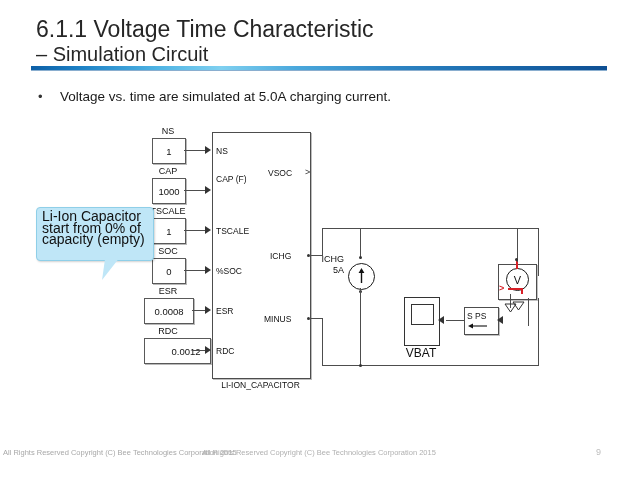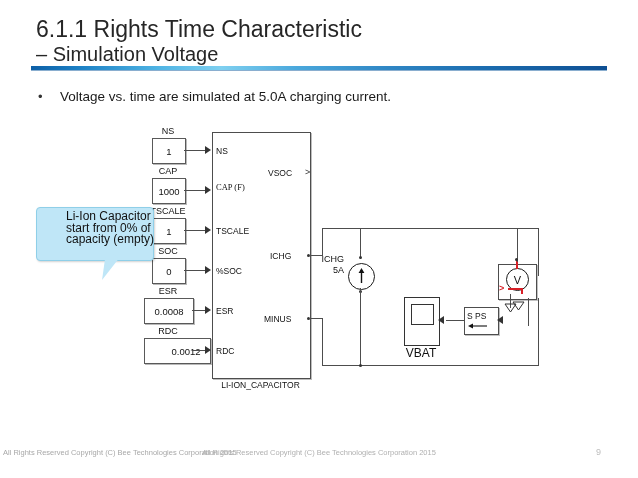--- a/index.html
+++ b/index.html
@@ -78,40 +78,40 @@
   .vcirc{position:absolute;width:21px;height:21px;border:1.6px solid #1a1a1a;border-radius:50%;background:#fff;
     display:flex;align-items:center;justify-content:center;font-size:11px;color:#111;}
   .redseg{position:absolute;background:#d81f26;}
   .redgt{position:absolute;font-size:9px;color:#d81f26;line-height:8px;font-weight:bold;}
 
   
   .callout{position:absolute;left:36px;top:207px;width:116px;height:52px;
     background:#bfe6f7;border:1px solid #8fcfe8;border-radius:4px;
     box-shadow:1px 1px 2px rgba(0,0,0,.18);}
   .callout-txt{position:absolute;left:42px;top:211px;width:108px;
-    font-size:12px;color:#111;line-height:11.5px;margin-left:24px;}
+    font-size:14px;color:#111;line-height:11.5px;}
   .callout-tail{position:absolute;left:104px;top:252px;width:0;height:0;
     border-left:14px solid #bfe6f7;border-top:5px solid transparent;border-bottom:24px solid transparent;
     transform:rotate(8deg);}
 
   
   .footer{position:absolute;left:0;top:448px;width:638px;text-align:center;
     font-size:7.5px;color:#b0b0b0;white-space:nowrap;}
   .footer span{position:relative;}
   .footer .dup{position:absolute;left:3px;top:0;color:#a8a8a8;}
   .pageno{position:absolute;left:596px;top:447px;font-size:9px;color:#bdbdbd;}
 </style>
 </head>
 <body>
 
 <div class="slide">
 
   <div class="title-wrap">
-    <div class="title-l1">6.1.1 Rights Time Characteristic</div>
-    <div class="title-l2">– Simulation Voltage</div>
+    <div class="title-l1">6.1.1 Voltage Time Characteristic</div>
+    <div class="title-l2">– Simulation Circuit</div>
   </div>
   <div class="rule"></div>
   <div class="rule-thin"></div>
 
 
   <div class="bullet-row">
     <div class="bullet-dot">•</div>
     <div class="bullet-txt">Voltage vs. time are simulated at 5.0A charging current.</div>
   </div>
 
@@ -144,21 +144,21 @@
 
     <div class="plabel" style="left:146px;top:208px;width:44px;">RDC</div>
     <div class="pbox" style="left:144px;top:220px;width:48px;height:24px;padding-left:17px;">0.0012</div>
     <div class="wire wh" style="left:192px;top:232px;width:16px;"></div>
     <div class="arrowhead" style="left:205px;top:228px;"></div>
 
     <div class="bigblock"></div>
     <div class="blocklabel">LI-ION_CAPACITOR</div>
 
     <div class="pin pin-in" style="top:28px;">NS</div>
-    <div class="pin pin-in" style="top:64px;font-family:Liberation Serif, serif;">CAP (F)</div>
+    <div class="pin pin-in" style="top:56px;">CAP (F)</div>
     <div class="pin pin-in" style="top:108px;">TSCALE</div>
     <div class="pin pin-in" style="top:148px;">%SOC</div>
     <div class="pin pin-in" style="top:188px;">ESR</div>
     <div class="pin pin-in" style="top:228px;">RDC</div>
 
     <div class="pin" style="left:268px;top:50px;">VSOC</div>
     <div class="outport" style="left:305px;top:50px;">&gt;</div>
 
     <div class="pin" style="left:270px;top:133px;">ICHG</div>
     <div class="node" style="left:307px;top:136px;"></div>

